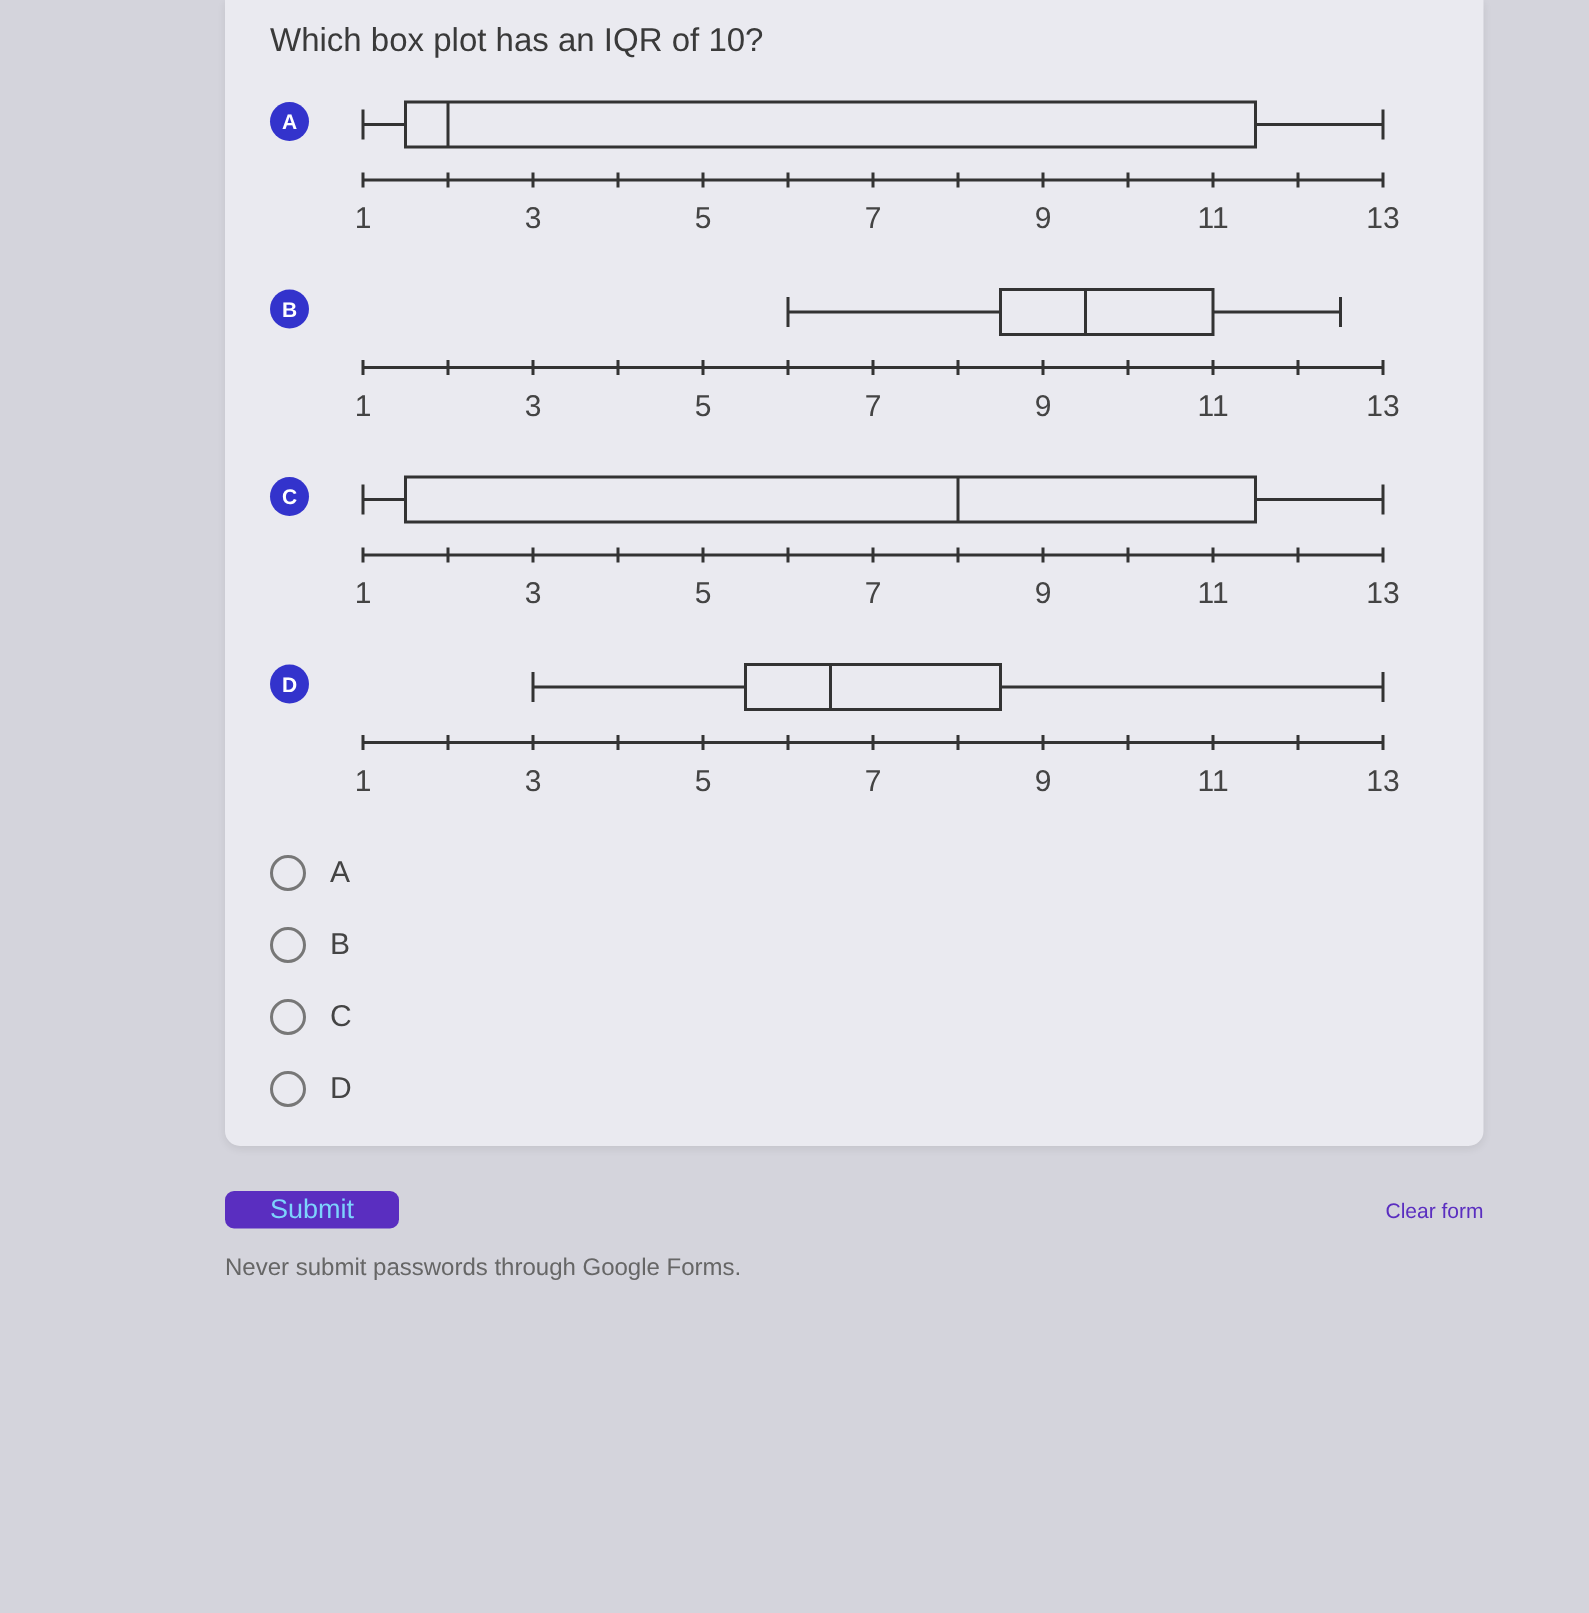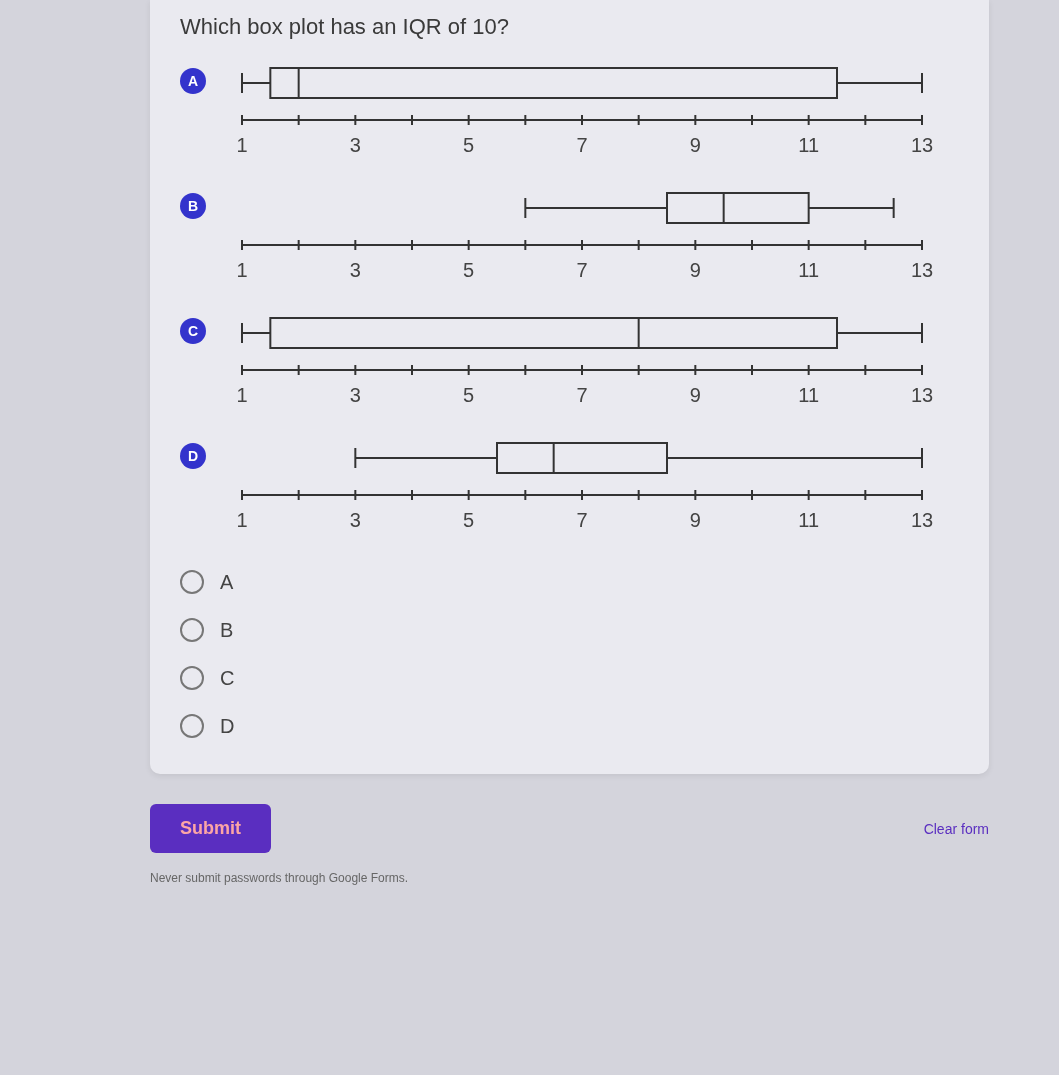--- a/index.html
+++ b/index.html
@@ -6,21 +6,21 @@
   body {
     margin: 0;
     font-family: Arial, sans-serif;
     background: #d4d4dc;
     color: #222;
     width: 1059px;
   }
   .card {
     background: #eaeaf0;
     margin: 0 70px 30px 150px;
-    padding: 14px 30px 24px 30px;
+    padding: 14px 30px 14px 30px;
     border-radius: 0 0 10px 10px;
     box-shadow: 0 2px 6px rgba(0,0,0,.08);
   }
   .question {
     font-size: 22px;
     color: #3a3a3a;
     margin-bottom: 18px;
   }
   .plot-row {
     display: flex;
@@ -62,36 +62,35 @@
   }
   .opt .lbl { font-size:20px; color:#444; }
   .footer-row {
     display:flex;
     justify-content:space-between;
     align-items:center;
     margin: 20px 70px 10px 150px;
   }
   .submit-btn {
     background:#5a2ec0;
-    color:#fca5a5;
+    color:#7dd3fc;
     border:none;
-    padding:14px 30px;
+    padding:2px 30px;
     font-size:18px;
     border-radius:6px;
     cursor:pointer;
-    font-weight:bold;
   }
   .clear-link {
     color:#5a2ec0;
     font-size:14px;
     cursor:pointer;
   }
   .disclaimer {
     margin: 18px 70px 0 150px;
-    font-size:12px;
+    font-size:16px;
     color:#666;
   }
 </style>
 </head>
 <body>
 
 <div class="card">
   <div class="question">Which box plot has an IQR of 10?</div>
   <div id="plots">
       <div class="plot-row">

